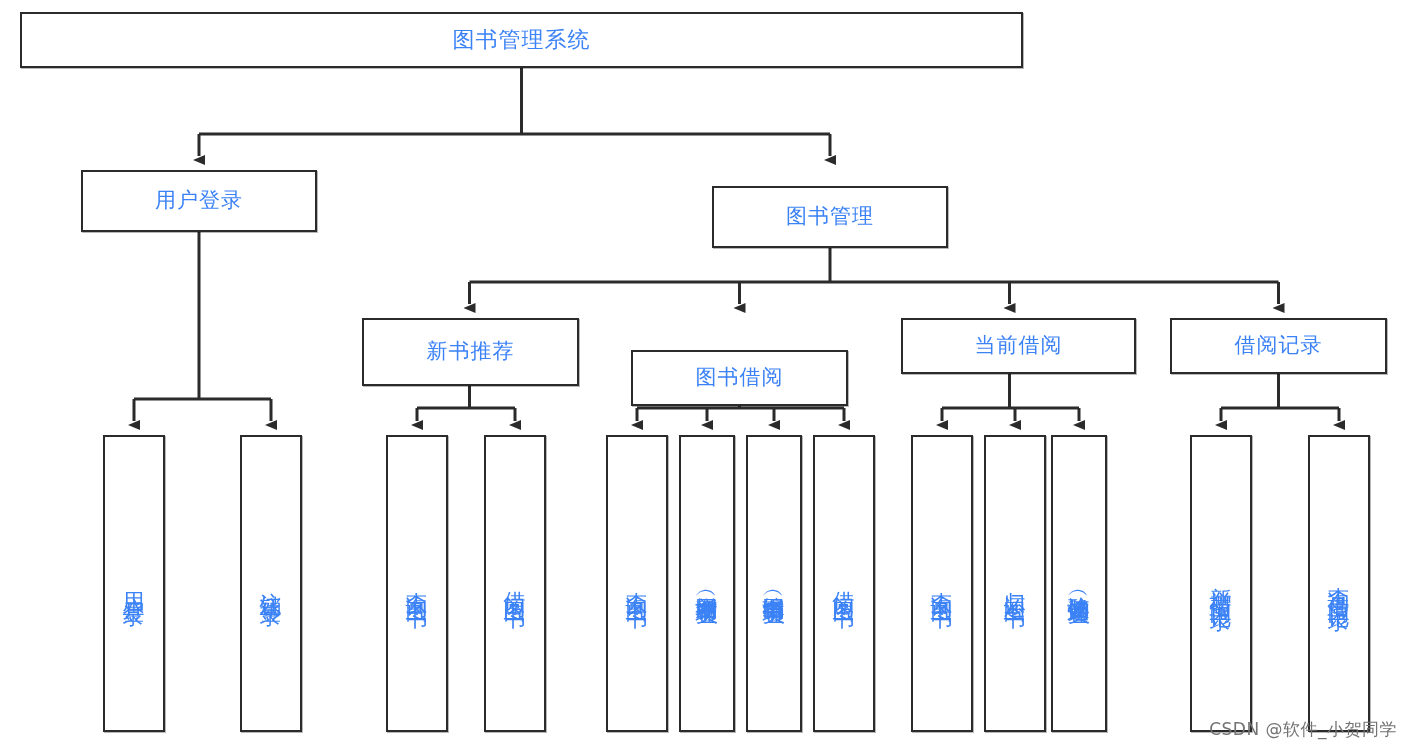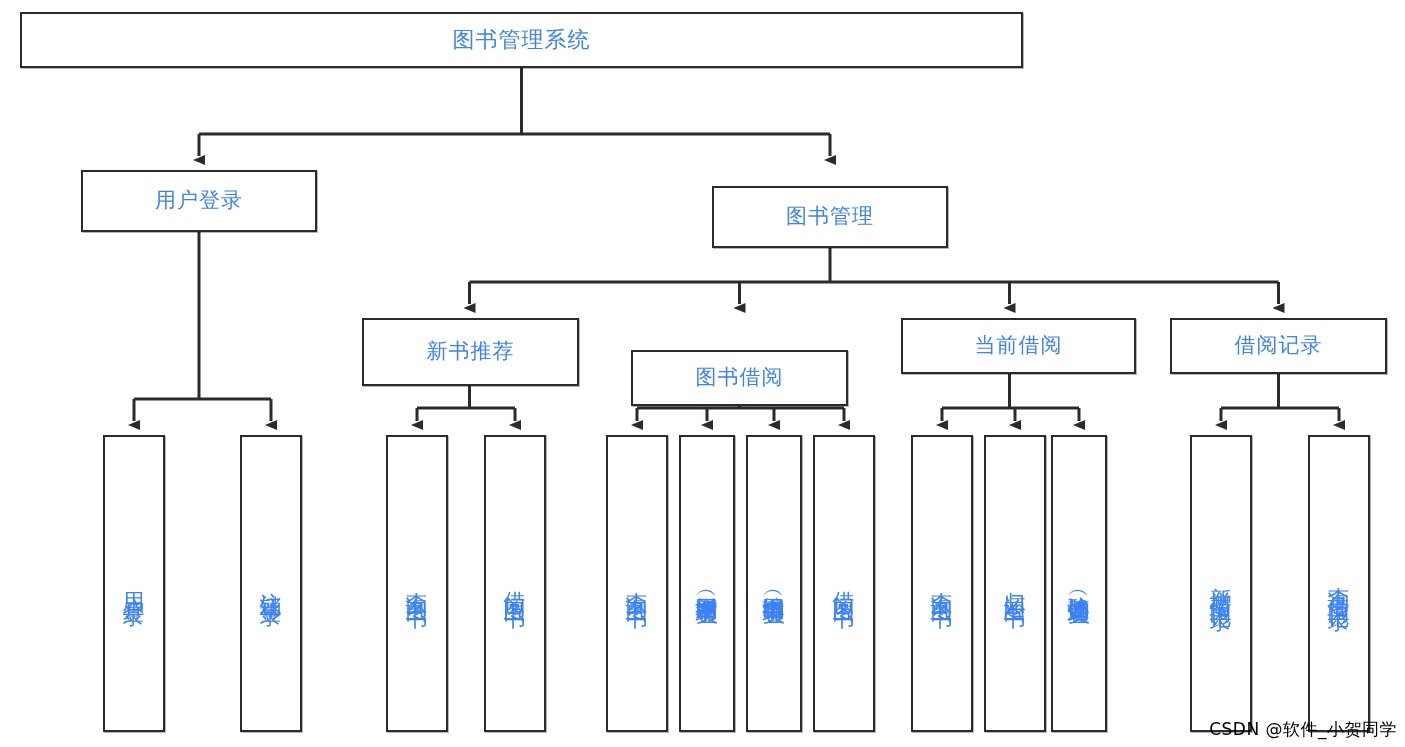--- a/index.html
+++ b/index.html
@@ -59,21 +59,21 @@
   .node.v .vtext {
     writing-mode: vertical-rl;
     text-orientation: upright;
     display: block;
   }
   .watermark {
     position: absolute;
     right: 8px;
     bottom: 6px;
     font-size: 17px;
-    color: #000000;
+    color: #737373;
     letter-spacing: 0.5px;
     white-space: nowrap;
     user-select: none;
   }
 </style>
 </head>
 <body>
 
 <div id="canvas">
 

